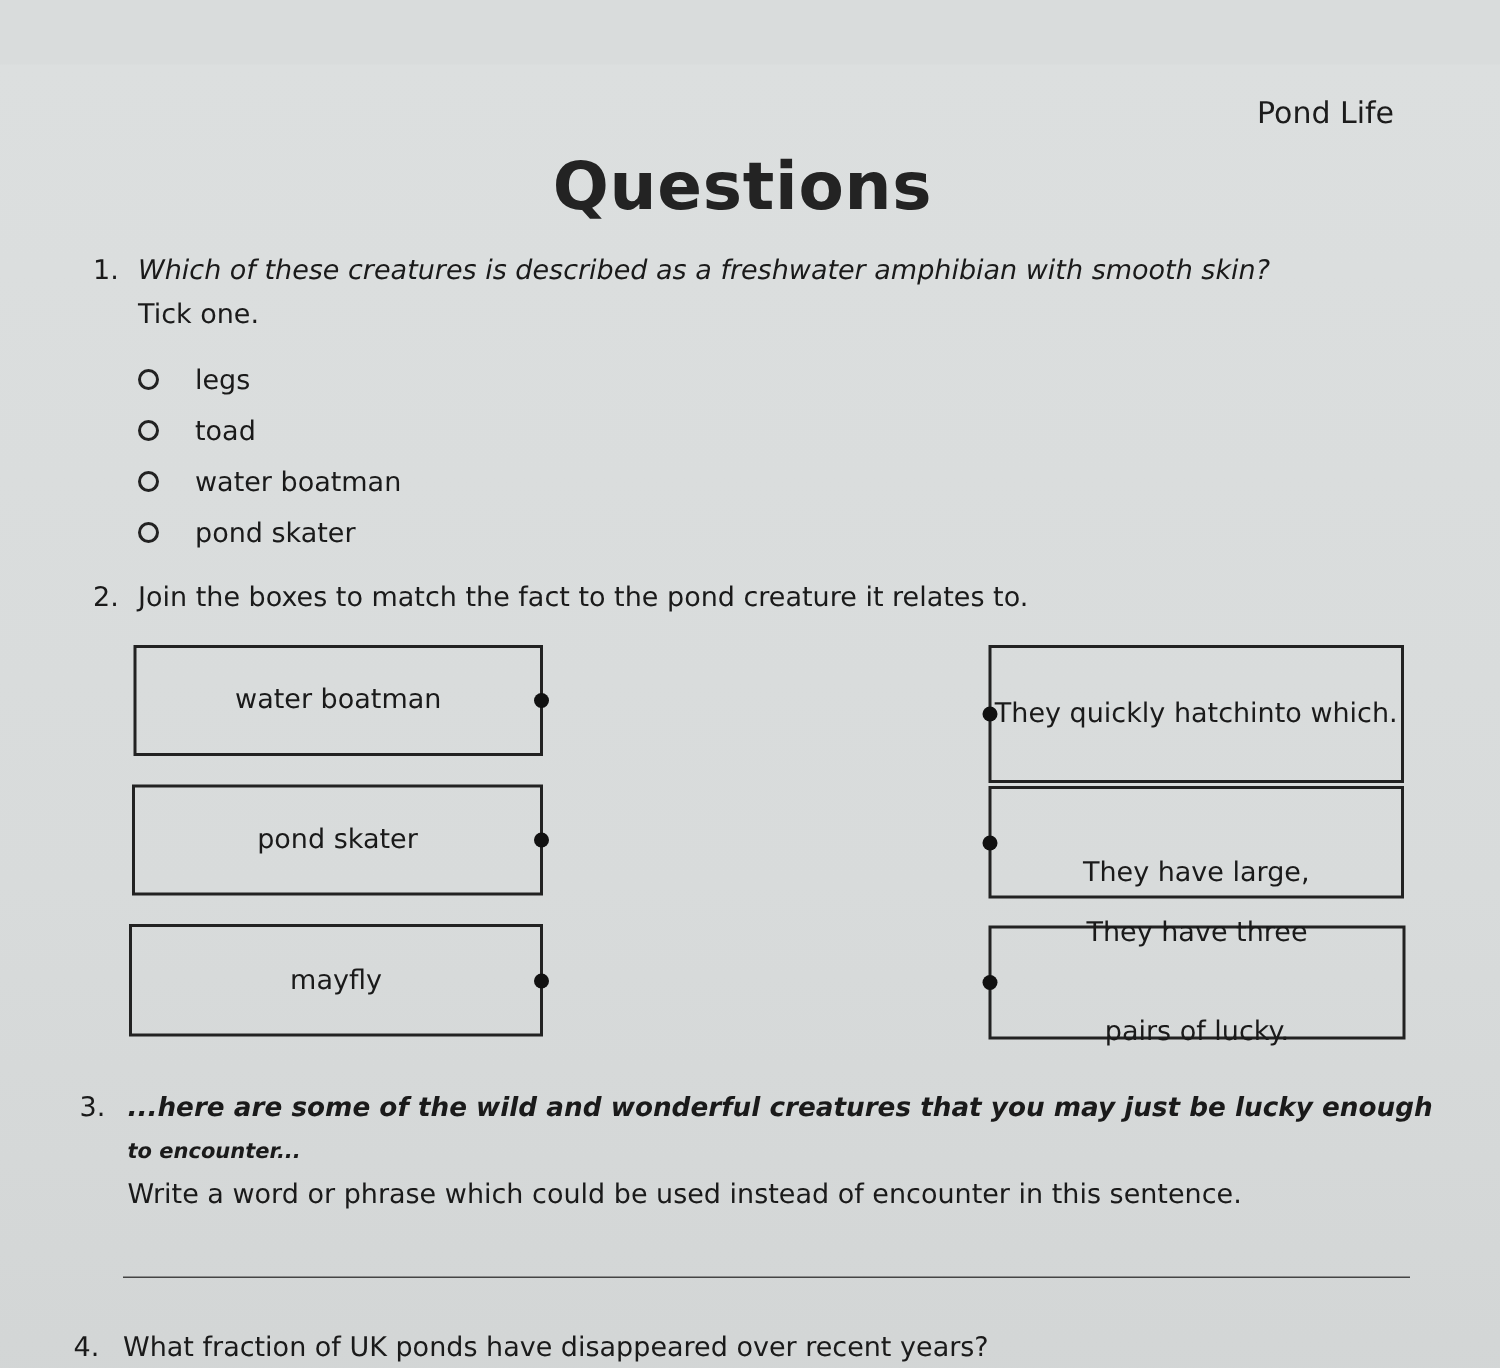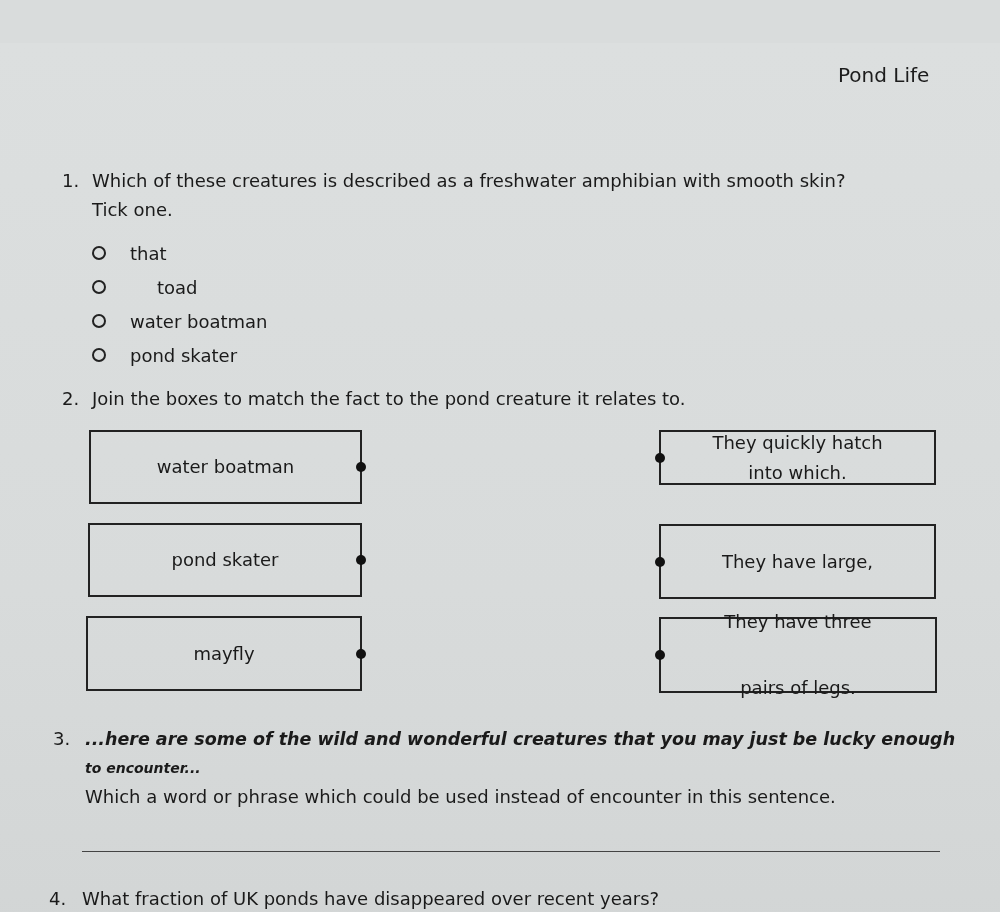--- a/index.html
+++ b/index.html
@@ -27,31 +27,32 @@
   .dot.left { left: -6px; }
   .bold { font-weight: bold; font-style: italic; }
   .answer-line { position: absolute; left: 82px; top: 808px; width: 858px; height: 0; border-top: 1.5px solid #444; }
 </style>
 </head>
 <body>
 
 <div class="page">
 
   <div class="header-title">Pond Life</div>
+  <div class="main-title">Questions</div>
 
   <div>
     <div class="q q-num" style="left:62px; top:127px;">1.</div>
-    <div class="q q-text" style="left:92px; top:127px;">Which of these creatures is described as a freshwater amphibian with smooth skin?</div>
+    <div class="q q-text" style="left:92px; top:127px;font-style:italic;">Which of these creatures is described as a freshwater amphibian with smooth skin?</div>
     <div class="q q-text" style="left:92px; top:156px;">Tick one.</div>
 
     <div class="option" style="top:198px;">
       <span class="radio"></span>
-      <span class="option-label">that</span>
+      <span class="option-label">legs</span>
     </div>
-    <div class="option" style="top:232px;gap:27px;">
+    <div class="option" style="top:232px;">
       <span class="radio"></span>
       <span class="option-label">toad</span>
     </div>
     <div class="option" style="top:266px;">
       <span class="radio"></span>
       <span class="option-label">water boatman</span>
     </div>
     <div class="option" style="top:300px;">
       <span class="radio"></span>
       <span class="option-label">pond skater</span>
@@ -68,41 +69,41 @@
     </div>
     <div class="box" style="left:88px; top:480px; width:274px; height:74px;">
       <span>pond skater</span>
       <span class="dot right"></span>
     </div>
     <div class="box" style="left:86px; top:573px; width:276px; height:75px;text-align:right;">
       <span>mayfly</span>
       <span class="dot right"></span>
     </div>
 
-    <div class="box" style="left:659px; top:387px; width:277px; height:55px; flex-direction:column;">
+    <div class="box" style="left:659px; top:387px; width:277px; height:92px; flex-direction:row;">
       <span>They quickly hatch</span>
       <span>into which.</span>
       <span class="dot left"></span>
     </div>
-    <div class="box" style="left:659px; top:481px; width:277px; height:75px; flex-direction:column;">
+    <div class="box" style="left:659px; top:481px; width:277px; height:75px; flex-direction:row;align-items:flex-end;">
       <span>They have large,</span>
       <span class="dot left"></span>
     </div>
     <div class="box" style="left:659px; top:574px; width:278px; height:76px; flex-direction:column;gap:36px;">
       <span>They have three</span>
-      <span>pairs of legs.</span>
+      <span>pairs of lucky.</span>
       <span class="dot left"></span>
     </div>
   </div>
 
   <div>
     <div class="q q-num" style="left:53px; top:685px;">3.</div>
     <div class="q q-text bold" style="left:85px; top:685px; font-size:17.5px;">...here are some of the wild and wonderful creatures that you may just be lucky enough</div>
     <div class="q q-text bold" style="left:85px; top:714px; font-size:14px;">to encounter...</div>
-    <div class="q q-text" style="left:85px; top:743px;">Which a word or phrase which could be used instead of encounter in this sentence.</div>
+    <div class="q q-text" style="left:85px; top:743px;">Write a word or phrase which could be used instead of encounter in this sentence.</div>
     <div class="answer-line"></div>
   </div>
 
   <div>
     <div class="q q-num" style="left:49px; top:845px;">4.</div>
     <div class="q q-text" style="left:82px; top:845px;">What fraction of UK ponds have disappeared over recent years?</div>
   </div>
 
 </div>
 

